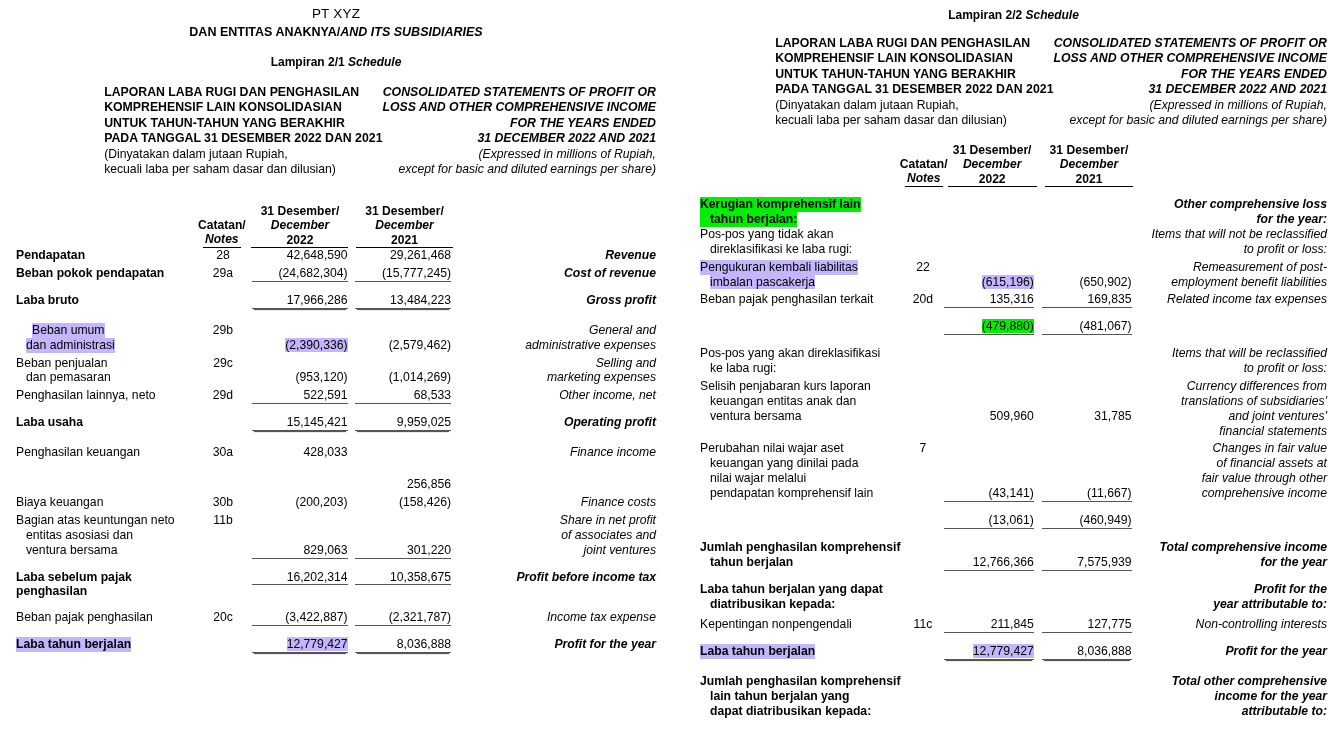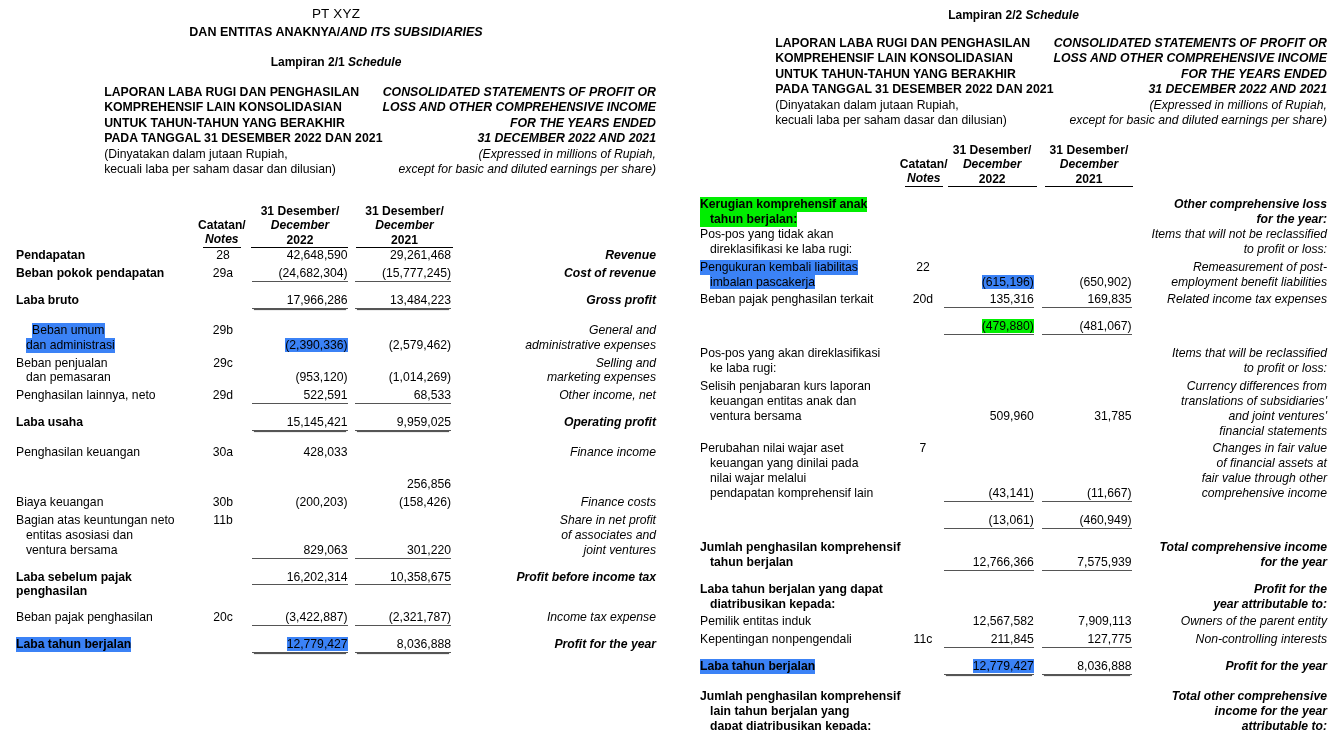--- a/index.html
+++ b/index.html
@@ -75,21 +75,21 @@
   .bold { font-weight: bold; }
   .ind1 { padding-left: 10px !important; }
 
   
   .colhead { font-size: 12.1px; font-weight: bold; text-align: center; line-height: 1.2; }
   .colhead i { font-style: italic; }
   .rule-thin   { border-bottom: 1.3px solid #000; }
   .num-ul      { border-bottom: 1.1px solid #555; }
   .num-dbl     { border-bottom: 1.1px solid #555; box-shadow: 0 3px 0 -1.9px #555; }
 
-  .hl-y  { background: #3b82f6; }
+  .hl-y  { background: #c4b5fd; }
   .hl-g  { background: #00EE00; }
   .hl-wrap { display:inline-block; }
 </style>
 </head>
 <body>
 
 <div class="page">
 
   <div class="panel panel-left">
     <div style="padding:6px 16px 0 16px;">
@@ -530,21 +530,21 @@
           </td>
           <td class="c-en"></td>
         </tr>
       </tbody>
         </table>
 
       <table class="fin" style="margin-top:10px;">
         <tbody>
             <tr>
           <td class="c-label">
-            <span class="hl-wrap hl-g" style="font-weight:bold;">Kerugian komprehensif anak</span><br>
+            <span class="hl-wrap hl-g" style="font-weight:bold;">Kerugian komprehensif lain</span><br>
             <span class="hl-wrap hl-g ind1" style="font-weight:bold;padding-left:10px;">tahun berjalan:</span>
           </td>
           <td class="c-note"></td>
           <td class="c-num"></td>
           <td class="c-gap"></td>
           <td class="c-num"></td>
           <td class="c-en bold">
             <div>Other comprehensive loss</div>
             <div>for the year:</div>
           </td>
@@ -773,40 +773,20 @@
                 <td class="c-gap"></td>
                 <td class="c-num"></td>
                 <td class="c-en bold">
                   <div>Profit for the</div>
                   <div>year attributable to:</div>
                 </td>
               </tr>
               <tr>
                 <td colspan="6" style="height:3px;"></td>
               </tr>
-              <tr class="fin-row">
-                <td class="c-label">
-                  <div style="padding-left:0px;"><span class="hl-wrap">Pemilik entitas induk</span></div>
-                </td>
-                <td class="c-note"></td>
-                <td class="c-num">
-                  <div style="padding-top:0px;">
-                    <span class="" style="display:block;"><span class="">12,567,582</span></span>
-                  </div>
-                </td>
-                <td class="c-gap"></td>
-                <td class="c-num">
-                  <div style="padding-top:0px;">
-                    <span class="" style="display:block;"><span>7,909,113</span></span>
-                  </div>
-                </td>
-                <td class="c-en">
-                  <div>Owners of the parent entity</div>
-                </td>
-              </tr>
               <tr>
                 <td colspan="6" style="height:3px;"></td>
               </tr>
               <tr class="fin-row">
                 <td class="c-label">
                   <div style="padding-left:0px;"><span class="hl-wrap">Kepentingan nonpengendali</span></div>
                 </td>
                 <td class="c-note">
                   <div style="padding-top:0;">11c</div>
                 </td>

